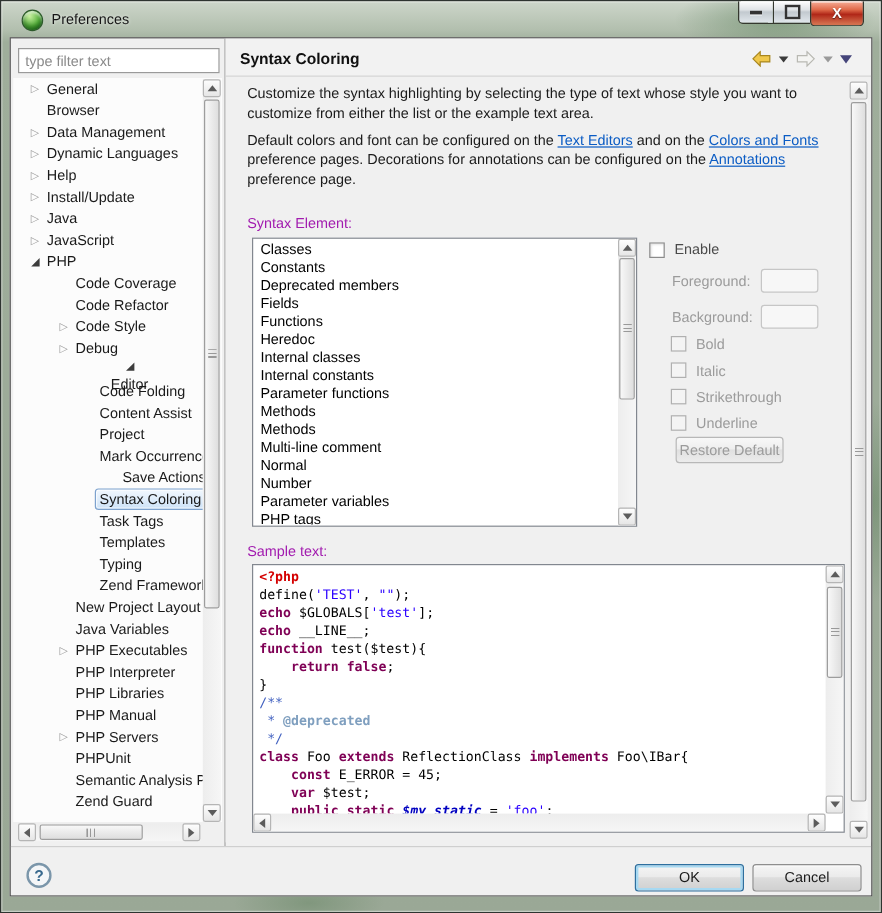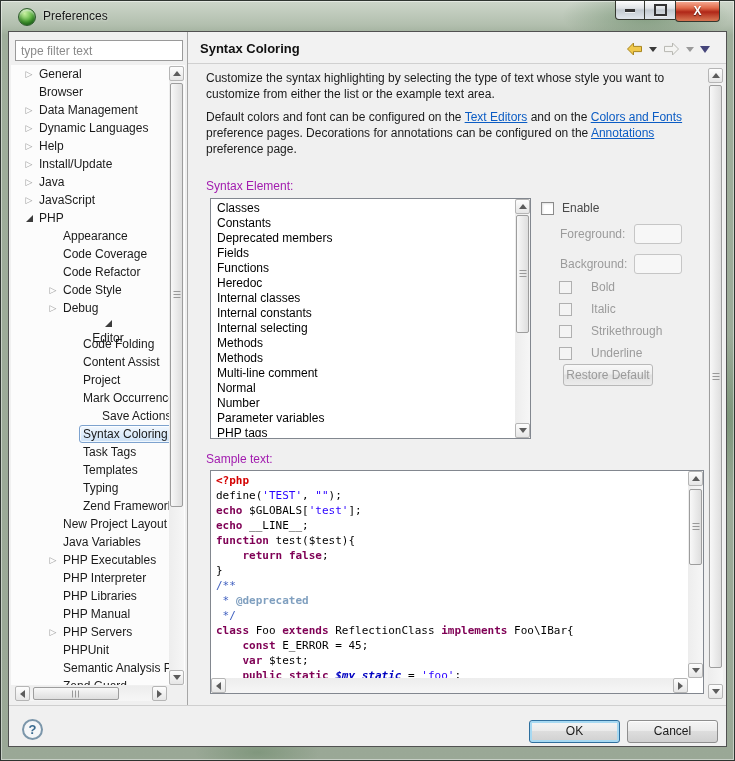--- a/index.html
+++ b/index.html
@@ -62,21 +62,21 @@
   .list-viewport{position:absolute;left:0;top:1px;right:15px;bottom:1px;overflow:hidden;padding-top:1px;}
   .list-item{height:15px;line-height:15px;padding-left:6px;white-space:nowrap;color:#000;}
   
   .cb{width:13px;height:13px;box-sizing:border-box;background:#fff;border:1px solid #8b8b8b;box-shadow:inset 1px 1px 2px rgba(0,0,0,.12);flex:none;}
   .cb.disabled{border-color:#b0b0b0;background:#f4f4f4;box-shadow:none;}
   .ctrl-row{position:absolute;display:flex;align-items:center;gap:8px;}
   .lbl-dark{color:#4a4a4a;}
   .lbl-disabled{color:#9b9b9b;}
   .color-btn{position:absolute;width:48px;height:20px;box-sizing:border-box;border:1px solid #c6c6c6;border-radius:3px;background:#f7f7f7;}
   .style-checkboxes{position:absolute;left:550px;top:248px;}
-  .style-checkboxes .row{display:flex;align-items:flex-end;gap:19px;height:14px;margin-bottom:8px;}
+  .style-checkboxes .row{display:flex;align-items:flex-start;gap:8px;height:14px;margin-bottom:8px;}
   .restore-btn{position:absolute;left:554px;top:332px;width:90px;height:22px;box-sizing:border-box;border:1px solid #b8b8b8;border-radius:3px;
     background:linear-gradient(#f8f8f8,#eeeeee 45%,#e0e0e0 50%,#ececec);color:#9b9b9b;text-align:center;line-height:20px;}
   
   .sample-box{position:absolute;left:201px;top:438px;width:494px;height:224px;box-sizing:border-box;border:1px solid #82878f;background:#fff;overflow:hidden;}
   .code{position:absolute;left:5px;top:2px;right:17px;bottom:15px;overflow:hidden;
     font-family:"DejaVu Sans Mono","Liberation Mono",monospace;font-size:11px;line-height:15px;white-space:pre;}
   .code-line{height:15px;}
   .tok-kw{font-weight:bold;}
   .tok-tag{font-weight:bold;}
   .tok-doctag{font-weight:bold;}
@@ -172,24 +172,20 @@
           <div class="tree-row" style="padding-left: 12px;">
             <span class="expander tri-collapsed">▷</span>
             <span class="tree-label">JavaScript</span>
           </div>
           <div class="tree-row" style="padding-left: 12px;">
             <span class="expander tri-expanded"></span>
             <span class="tree-label">PHP</span>
           </div>
           <div class="tree-row" style="padding-left: 36px;">
             <span class="expander"></span>
-            <span class="tree-label">Appearance</span>
-          </div>
-          <div class="tree-row" style="padding-left: 36px;">
-            <span class="expander"></span>
             <span class="tree-label">Code Coverage</span>
           </div>
           <div class="tree-row" style="padding-left: 36px;">
             <span class="expander"></span>
             <span class="tree-label">Code Refactor</span>
           </div>
           <div class="tree-row" style="padding-left: 36px;">
             <span class="expander tri-collapsed">▷</span>
             <span class="tree-label">Code Style</span>
           </div>
@@ -334,21 +330,21 @@
     <div class="listbox">
       <div class="list-viewport">
           <div class="list-item">Classes</div>
           <div class="list-item">Constants</div>
           <div class="list-item">Deprecated members</div>
           <div class="list-item">Fields</div>
           <div class="list-item">Functions</div>
           <div class="list-item">Heredoc</div>
           <div class="list-item">Internal classes</div>
           <div class="list-item">Internal constants</div>
-          <div class="list-item">Internal selecting</div>
+          <div class="list-item">Parameter functions</div>
           <div class="list-item">Methods</div>
           <div class="list-item">Methods</div>
           <div class="list-item">Multi-line comment</div>
           <div class="list-item">Normal</div>
           <div class="list-item">Number</div>
           <div class="list-item">Parameter variables</div>
           <div class="list-item">PHP tags</div>
         </div>
       <div class="vsb list-vsb">
         <div class="sb-btn" style="left:0;top:0;">

